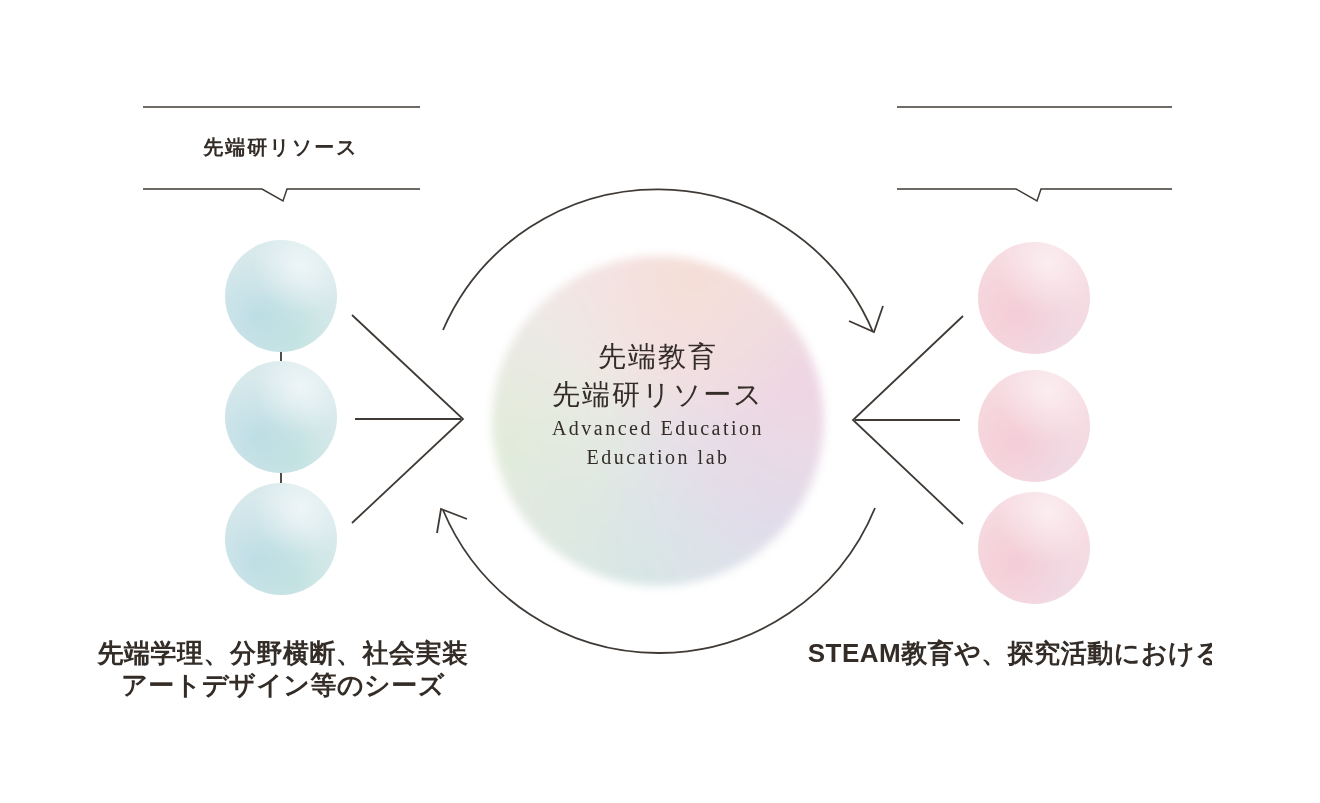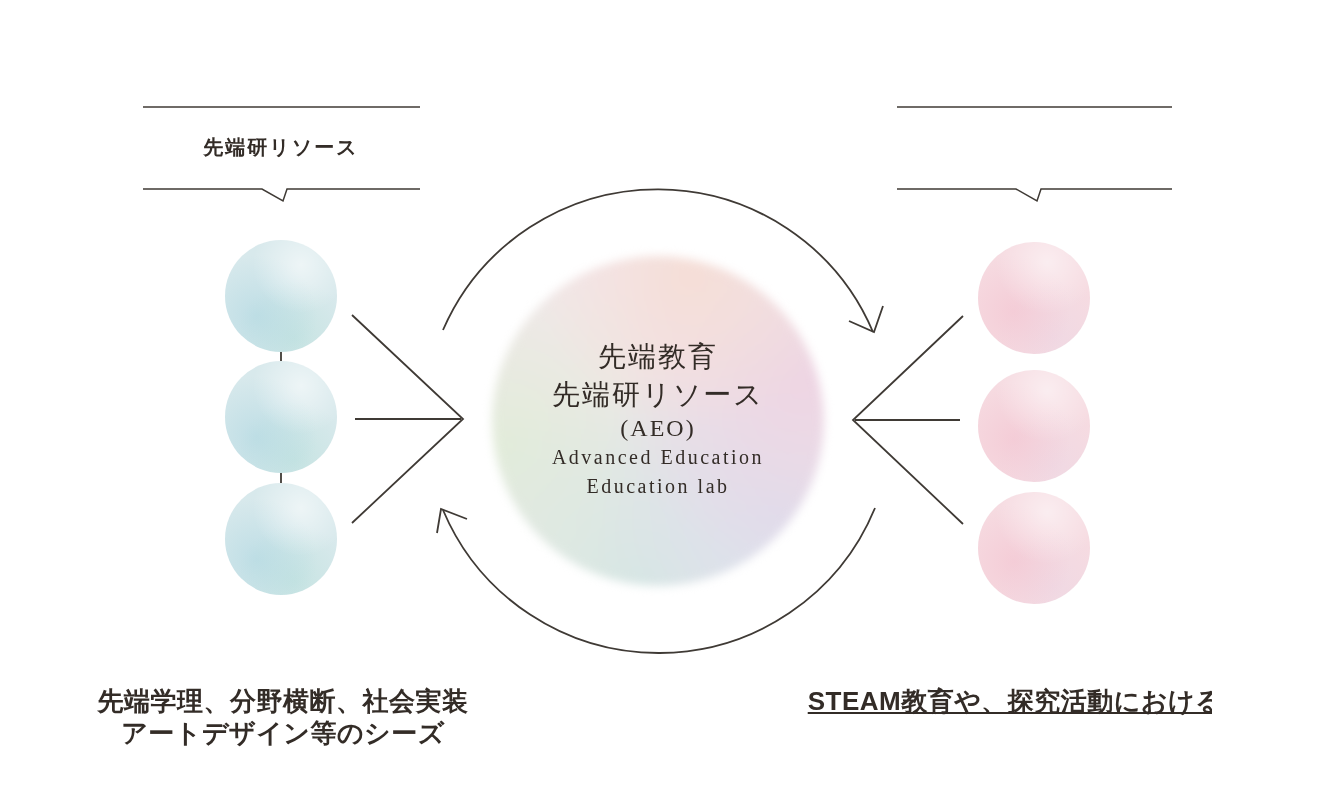--- a/index.html
+++ b/index.html
@@ -70,24 +70,23 @@
   .center-title{font-size:28px;line-height:38px;letter-spacing:2px;font-weight:500;text-align:center;}
   .center-acronym{font-size:24px;line-height:29px;letter-spacing:2px;font-weight:500;}
   .center-sub{font-size:20px;line-height:29px;letter-spacing:2.5px;font-weight:500;}
 
   
   .caption{
     position:absolute;top:637px;width:460px;
     text-align:center;
     font-size:26px;font-weight:700;letter-spacing:0.5px;
     line-height:32px;
-    margin-top:48px;
   }
   .caption-left{left:53px;}
-  .caption-right{left:785px;text-decoration:underline;}
+  .caption-right{left:785px;}
 </style>
 </head>
 <body>
 
 <div class="stage">
 
   <svg class="linework" viewBox="0 0 1320 803" aria-hidden="true">
 
     <g>
       <line class="rule" x1="143" y1="107" x2="420" y2="107"></line>
@@ -130,21 +129,20 @@
   <div class="wc wc-blue col-left row3-l"></div>
 
   <div class="wc wc-pink col-right row1-r"></div>
   <div class="wc wc-pink col-right row2-r"></div>
   <div class="wc wc-pink col-right row3-r"></div>
 
   <div class="center-blob"></div>
   <div class="center-text">
     <div class="center-title">先端教育</div>
     <div class="center-title">先端研リソース</div>
-    <div class="center-acronym">(AEO)</div>
     <div class="center-sub">Advanced Education</div>
     <div class="center-sub">Education lab</div>
   </div>
 
   <div class="caption caption-left">
     <div>先端学理、分野横断、社会実装</div>
     <div>アートデザイン等のシーズ</div>
   </div>
   <div class="caption caption-right">
     <div>STEAM教育や、探究活動における</div>

